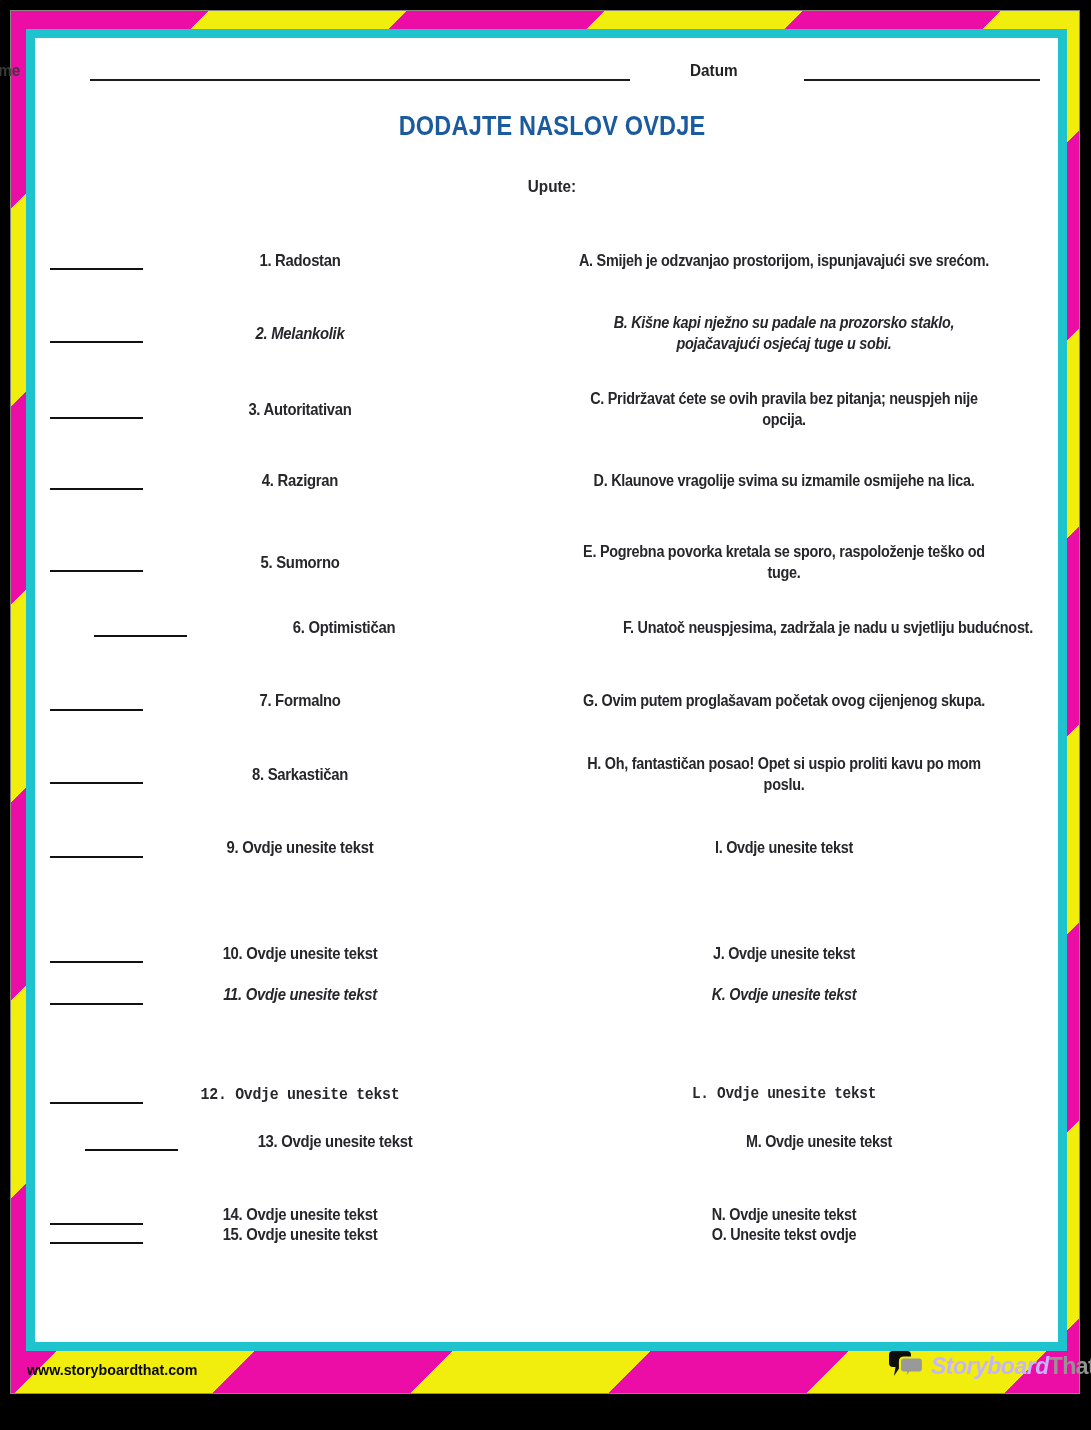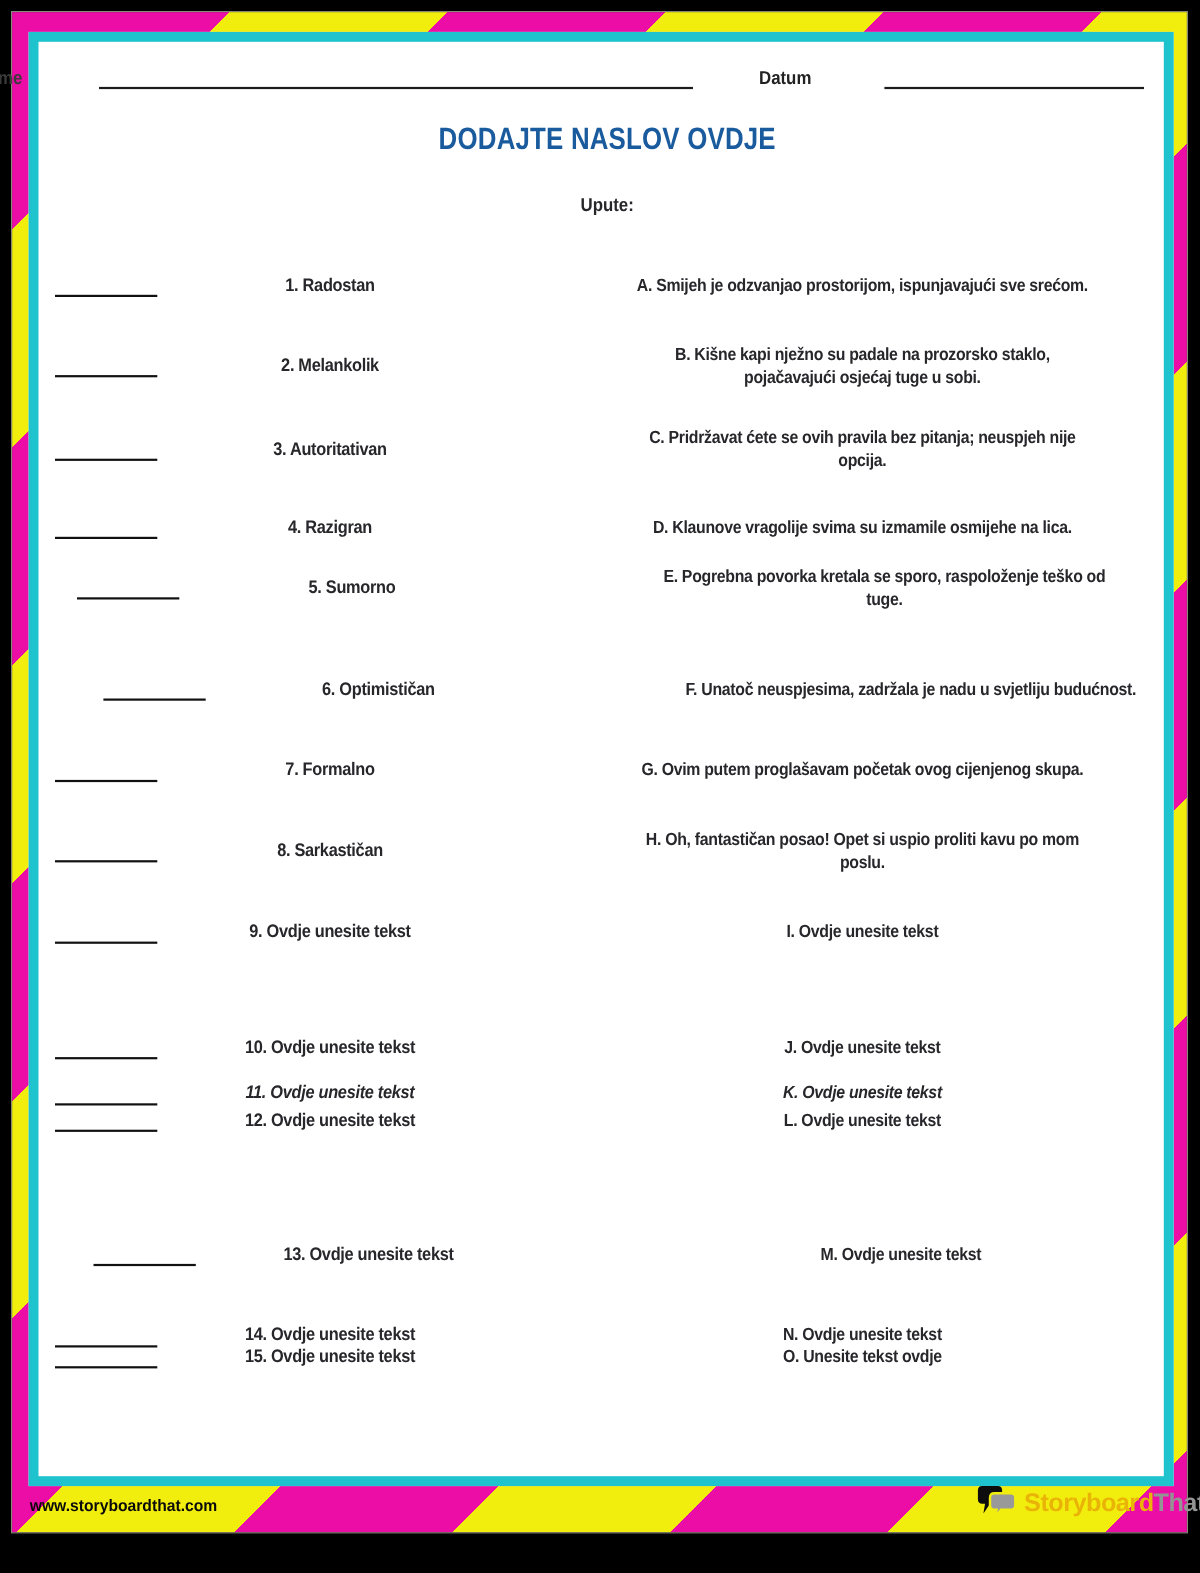--- a/index.html
+++ b/index.html
@@ -70,21 +70,21 @@
   .url{
     position:absolute;left:27px;top:1361px;z-index:3;
     font-size:15px;font-weight:bold;color:#0a0a0a;
     transform:scaleX(0.95);transform-origin:left center;
   }
   .logo{
     position:absolute;left:888px;top:1350px;z-index:3;
     display:flex;align-items:center;gap:5px;height:32px;
   }
   .logo-text{font-size:23px;font-weight:bold;letter-spacing:-0.5px;white-space:nowrap;}
-  .logo-text .p1{color:#eab308;}
+  .logo-text .p1{color:#c4b5fd;font-style:italic;}
   .logo-text .p2{color:#949494;}
 </style>
 </head>
 <body>
 
 <div class="canvas">
 
   <div class="frame">
     <div class="inner"></div>
   </div>
@@ -98,38 +98,38 @@
 
     <div class="title">DODAJTE NASLOV OVDJE</div>
     <div class="upute">Upute:</div>
 
     <div>
         <div class="row" style="top: 185px;">
           <span class="blank"></span>
           <div class="num">1. Radostan</div>
           <div class="sent">A. Smijeh je odzvanjao prostorijom, ispunjavajući sve srećom.</div>
         </div>
-        <div class="row" style="top: 258.45px;">
+        <div class="row" style="top: 258.45px; font-style: italic;">
           <span class="blank"></span>
           <div class="num">2. Melankolik</div>
           <div class="sent">B. Kišne kapi nježno su padale na prozorsko staklo,
 pojačavajući osjećaj tuge u sobi.</div>
         </div>
         <div class="row" style="top: 334px;">
           <span class="blank"></span>
           <div class="num">3. Autoritativan</div>
           <div class="sent">C. Pridržavat ćete se ovih pravila bez pitanja; neuspjeh nije
 opcija.</div>
         </div>
         <div class="row" style="top: 405.35px;">
           <span class="blank"></span>
           <div class="num">4. Razigran</div>
           <div class="sent">D. Klaunove vragolije svima su izmamile osmijehe na lica.</div>
         </div>
-        <div class="row" style="top: 460px; margin-left: 20px;">
+        <div class="row" style="top: 487px;">
           <span class="blank"></span>
           <div class="num">5. Sumorno</div>
           <div class="sent">E. Pogrebna povorka kretala se sporo, raspoloženje teško od
 tuge.</div>
         </div>
         <div class="row" style="top: 552.25px; margin-left: 44px;">
           <span class="blank"></span>
           <div class="num">6. Optimističan</div>
           <div class="sent">F. Unatoč neuspjesima, zadržala je nadu u svjetliju budućnost.</div>
         </div>
@@ -152,21 +152,21 @@
         <div class="row" style="top: 878px;">
           <span class="blank"></span>
           <div class="num">10. Ovdje unesite tekst</div>
           <div class="sent">J. Ovdje unesite tekst</div>
         </div>
         <div class="row" style="top: 919.5px; font-style: italic;">
           <span class="blank"></span>
           <div class="num">11. Ovdje unesite tekst</div>
           <div class="sent">K. Ovdje unesite tekst</div>
         </div>
-        <div class="row" style="top: 944px;">
+        <div class="row" style="top: 1019px; font-family: Liberation Mono, monospace;">
           <span class="blank"></span>
           <div class="num">12. Ovdje unesite tekst</div>
           <div class="sent">L. Ovdje unesite tekst</div>
         </div>
         <div class="row" style="top: 1066.4px; margin-left: 35px;">
           <span class="blank"></span>
           <div class="num">13. Ovdje unesite tekst</div>
           <div class="sent">M. Ovdje unesite tekst</div>
         </div>
         <div class="row" style="top: 1139.85px; padding-left: 32px;">

